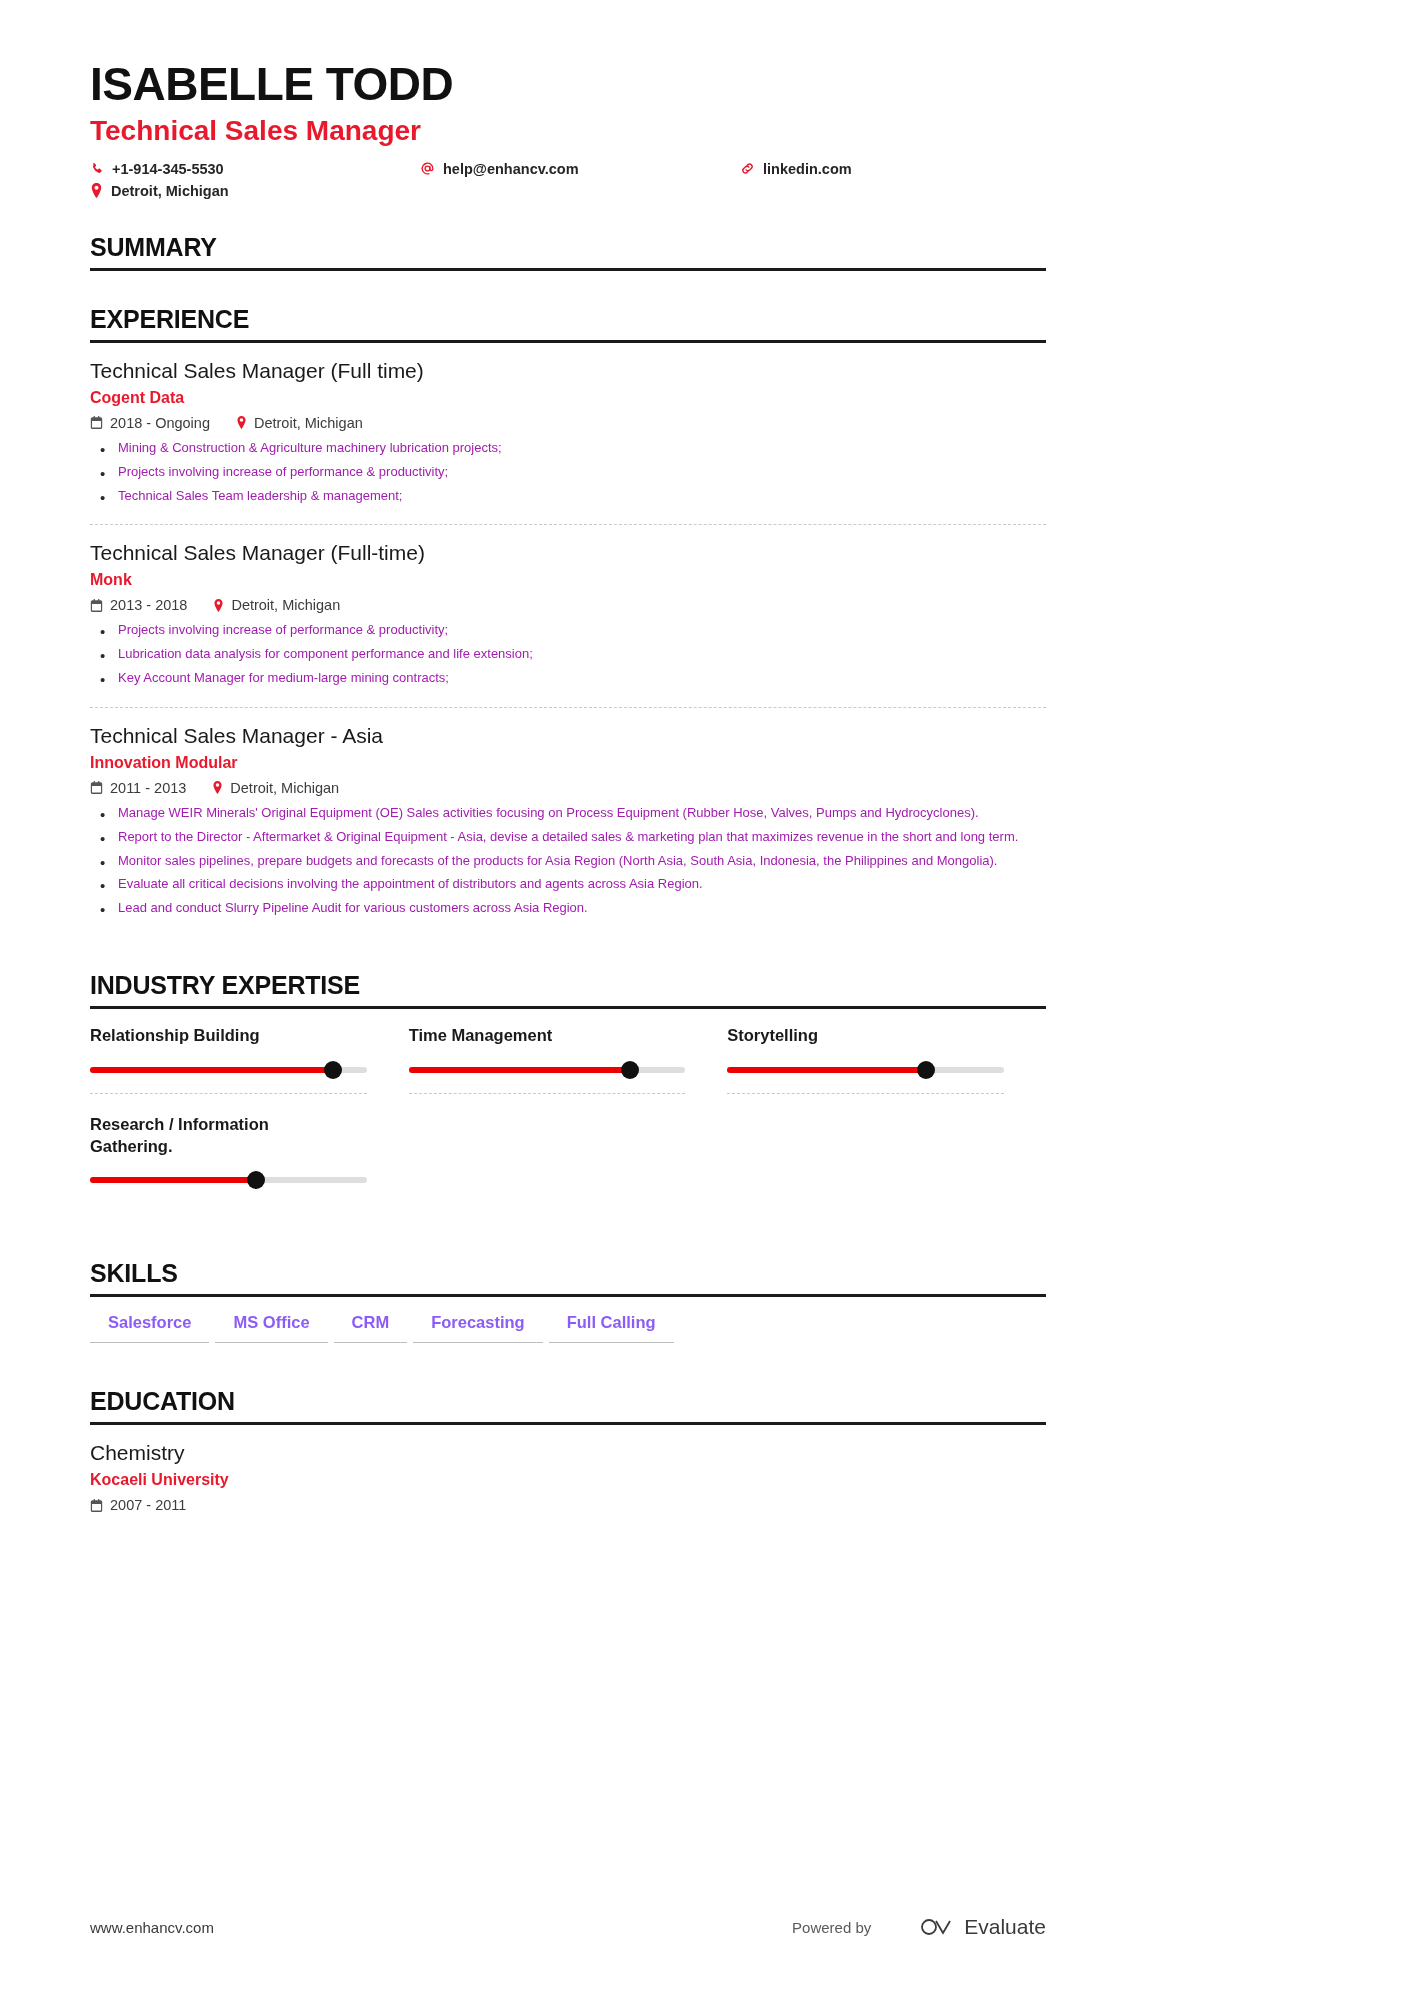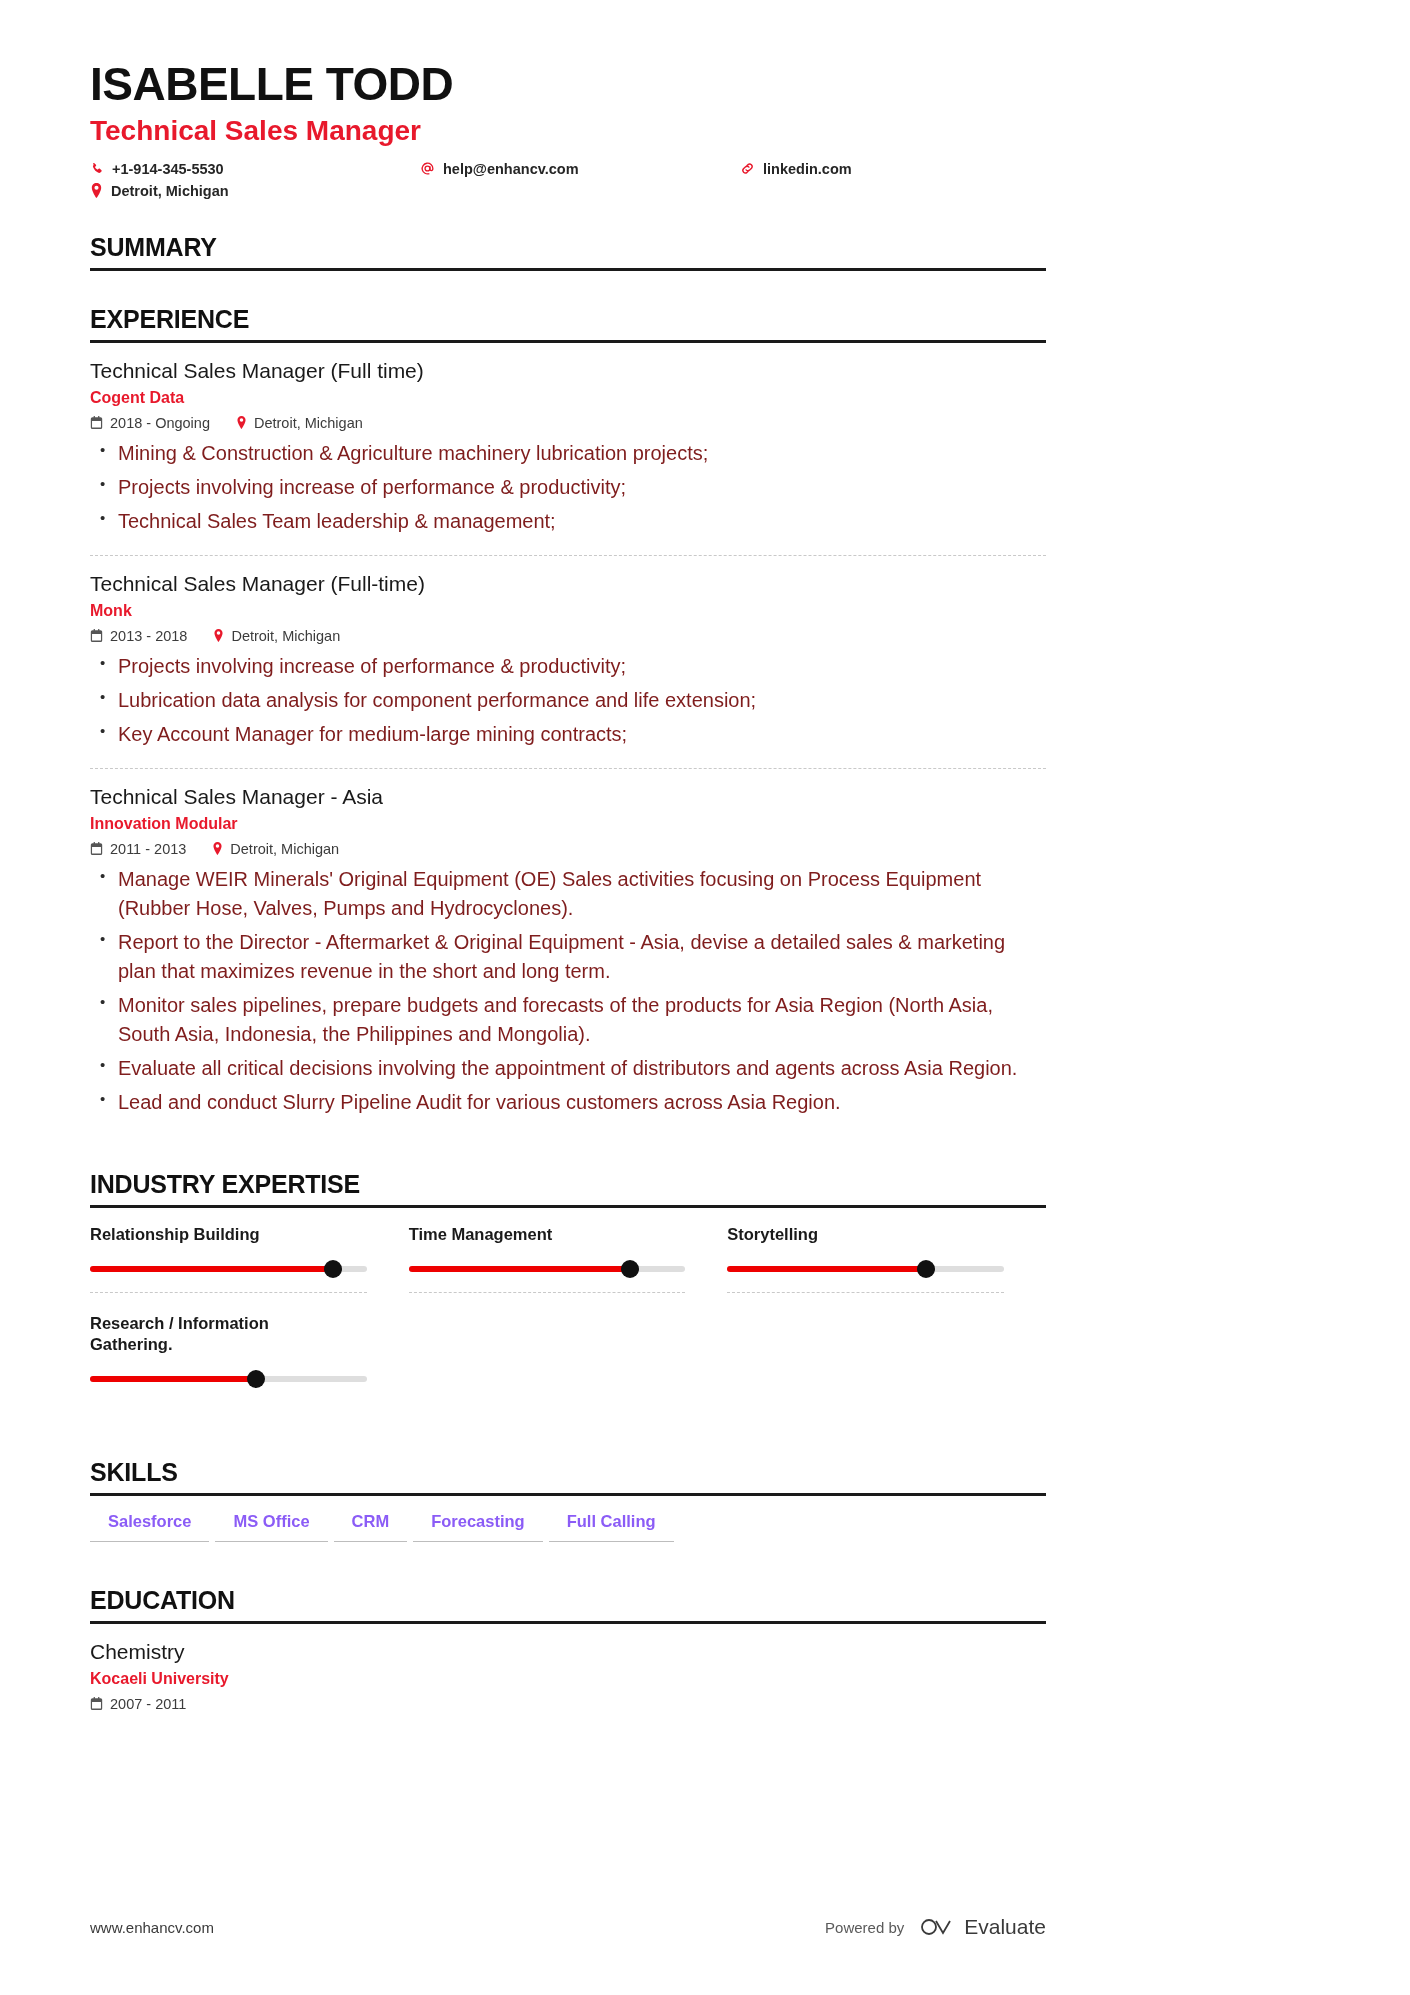--- a/index.html
+++ b/index.html
@@ -121,23 +121,23 @@
   }
   .exp-meta .ico.cal { color: #555; }
   .exp-meta .ico.pin { color: #e8192c; }
   ul.bullets {
     margin: 0;
     padding: 0 0 0 24px;
     list-style: none;
   }
   ul.bullets li {
     position: relative;
-    font-size: 20px;
+    font-size: 13px;
     line-height: 1.45;
-    color: #7f1d1d;
+    color: #a21caf;
     margin-bottom: 5px;
     padding-left: 4px;
   }
   ul.bullets li::before {
     content: "•";
     position: absolute;
     left: -14px;
     top: 0;
     color: #2b2b2b;
     font-size: 15px;
@@ -236,20 +236,21 @@
     align-items: center;
     justify-content: space-between;
   }
   .footer-url {
     font-size: 15px;
     color: #3a3a3a;
   }
   .footer-right {
     display: flex;
     align-items: center;
+    gap: 33px;
   }
   .powered {
     font-size: 15px;
     color: #5a5a5a;
     margin-right: 16px;
   }
   .brand {
     display: flex;
     align-items: center;
     font-size: 21px;

